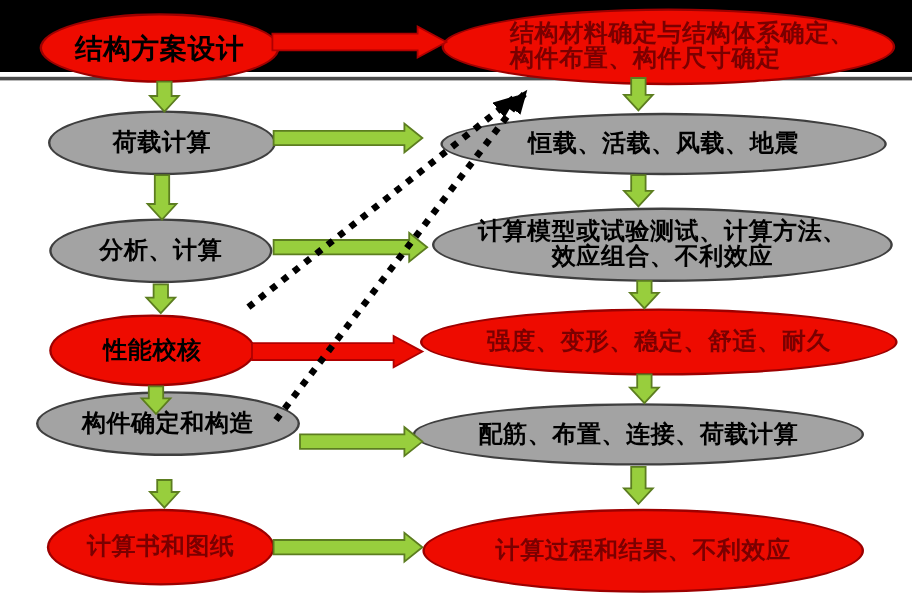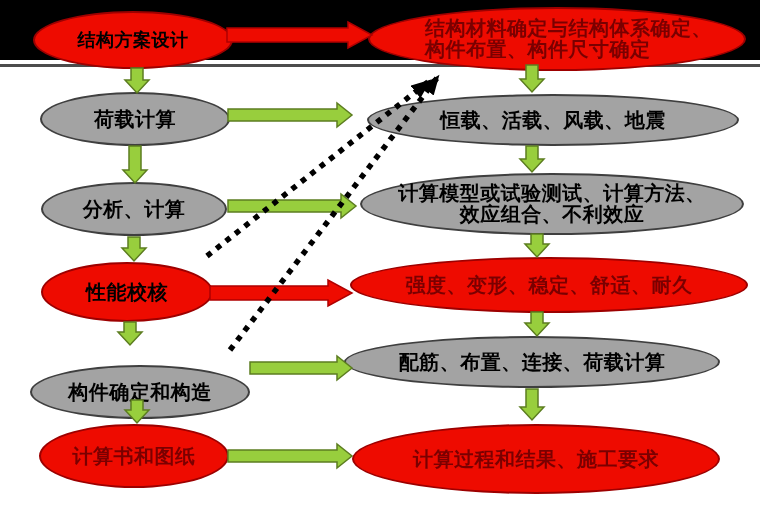--- a/index.html
+++ b/index.html
@@ -20,29 +20,29 @@
     position:absolute;border-radius:50%;
     display:flex;align-items:center;justify-content:center;
     text-align:center;font-weight:bold;font-size:20px;line-height:21px;
     white-space:pre-line;box-sizing:border-box;z-index:1;
     letter-spacing:0.5px;
   }
   .red{background:#ee0b00;border:2px solid #9d0000;color:#000000;}
   .gray{background:#a3a3a3;border:2px solid #3f3f3f;color:#000000;}
   .darktext{color:#7a0000;}
   .leftalign{justify-content:flex-start;text-align:left;padding-left:55px;}
-  #node-plan{left:33px;top:11px;width:200px;height:58px;font-size:18px;}
+  #node-plan{left:33px;top:11px;width:200px;height:58px;font-size:23px;}
   #node-material{left:368px;top:7px;width:378px;height:64px;}
   #node-load-calc{left:40px;top:92px;width:190px;height:54px;}
   #node-loads{left:367px;top:94px;width:372px;height:52px;}
   #node-analysis{left:41px;top:182px;width:186px;height:54px;}
   #node-model{left:360px;top:173px;width:384px;height:62px;}
   #node-check{left:41px;top:262px;width:172px;height:60px;}
   #node-performance{left:350px;top:257px;width:398px;height:56px;}
-  #node-detailing{left:30px;top:365px;width:220px;height:54px;}
+  #node-detailing{left:30px;top:326px;width:220px;height:54px;}
   #node-rebar{left:344px;top:336px;width:376px;height:52px;}
   #node-docs{left:39px;top:424px;width:190px;height:64px;}
   #node-results{left:352px;top:424px;width:368px;height:70px;}
   #arrow-svg{position:absolute;left:0;top:0;z-index:2;pointer-events:none;}
 </style>
 </head>
 <body>
 
 <div class="top-banner"></div>
 <div class="divider-line"></div>
@@ -53,21 +53,21 @@
 <div class="node gray" id="node-load-calc">荷载计算</div>
 <div class="node gray" id="node-loads">恒载、活载、风载、地震</div>
 <div class="node gray" id="node-analysis">分析、计算</div>
 <div class="node gray" id="node-model">计算模型或试验测试、计算方法、
 效应组合、不利效应</div>
 <div class="node red" id="node-check">性能校核</div>
 <div class="node red darktext" id="node-performance">强度、变形、稳定、舒适、耐久</div>
 <div class="node gray" id="node-detailing">构件确定和构造</div>
 <div class="node gray" id="node-rebar">配筋、布置、连接、荷载计算</div>
 <div class="node red darktext" id="node-docs">计算书和图纸</div>
-<div class="node red darktext" id="node-results">计算过程和结果、施工要求</div>
+<div class="node red darktext" id="node-results">计算过程和结果、不利效应</div>
 
 <svg id="arrow-svg" width="760" height="506" viewBox="0 0 760 506">
   <defs>
     <marker id="dart" markerUnits="userSpaceOnUse" markerWidth="22" markerHeight="18" refX="16" refY="8" orient="auto">
       <path d="M0,0 L20,8 L0,16 Z" fill="#000000"></path>
     </marker>
   </defs>
   <g id="solid-arrows">
       <polygon points="227,28 348,28 348,22 372,35 348,48 348,42 227,42" fill="#ee0b00" stroke="#b00000" stroke-width="1.5"></polygon>
       <polygon points="228,109 337,109 337,103 352,115 337,127 337,121 228,121" fill="#98ce3d" stroke="#5c7d20" stroke-width="1.5"></polygon>

